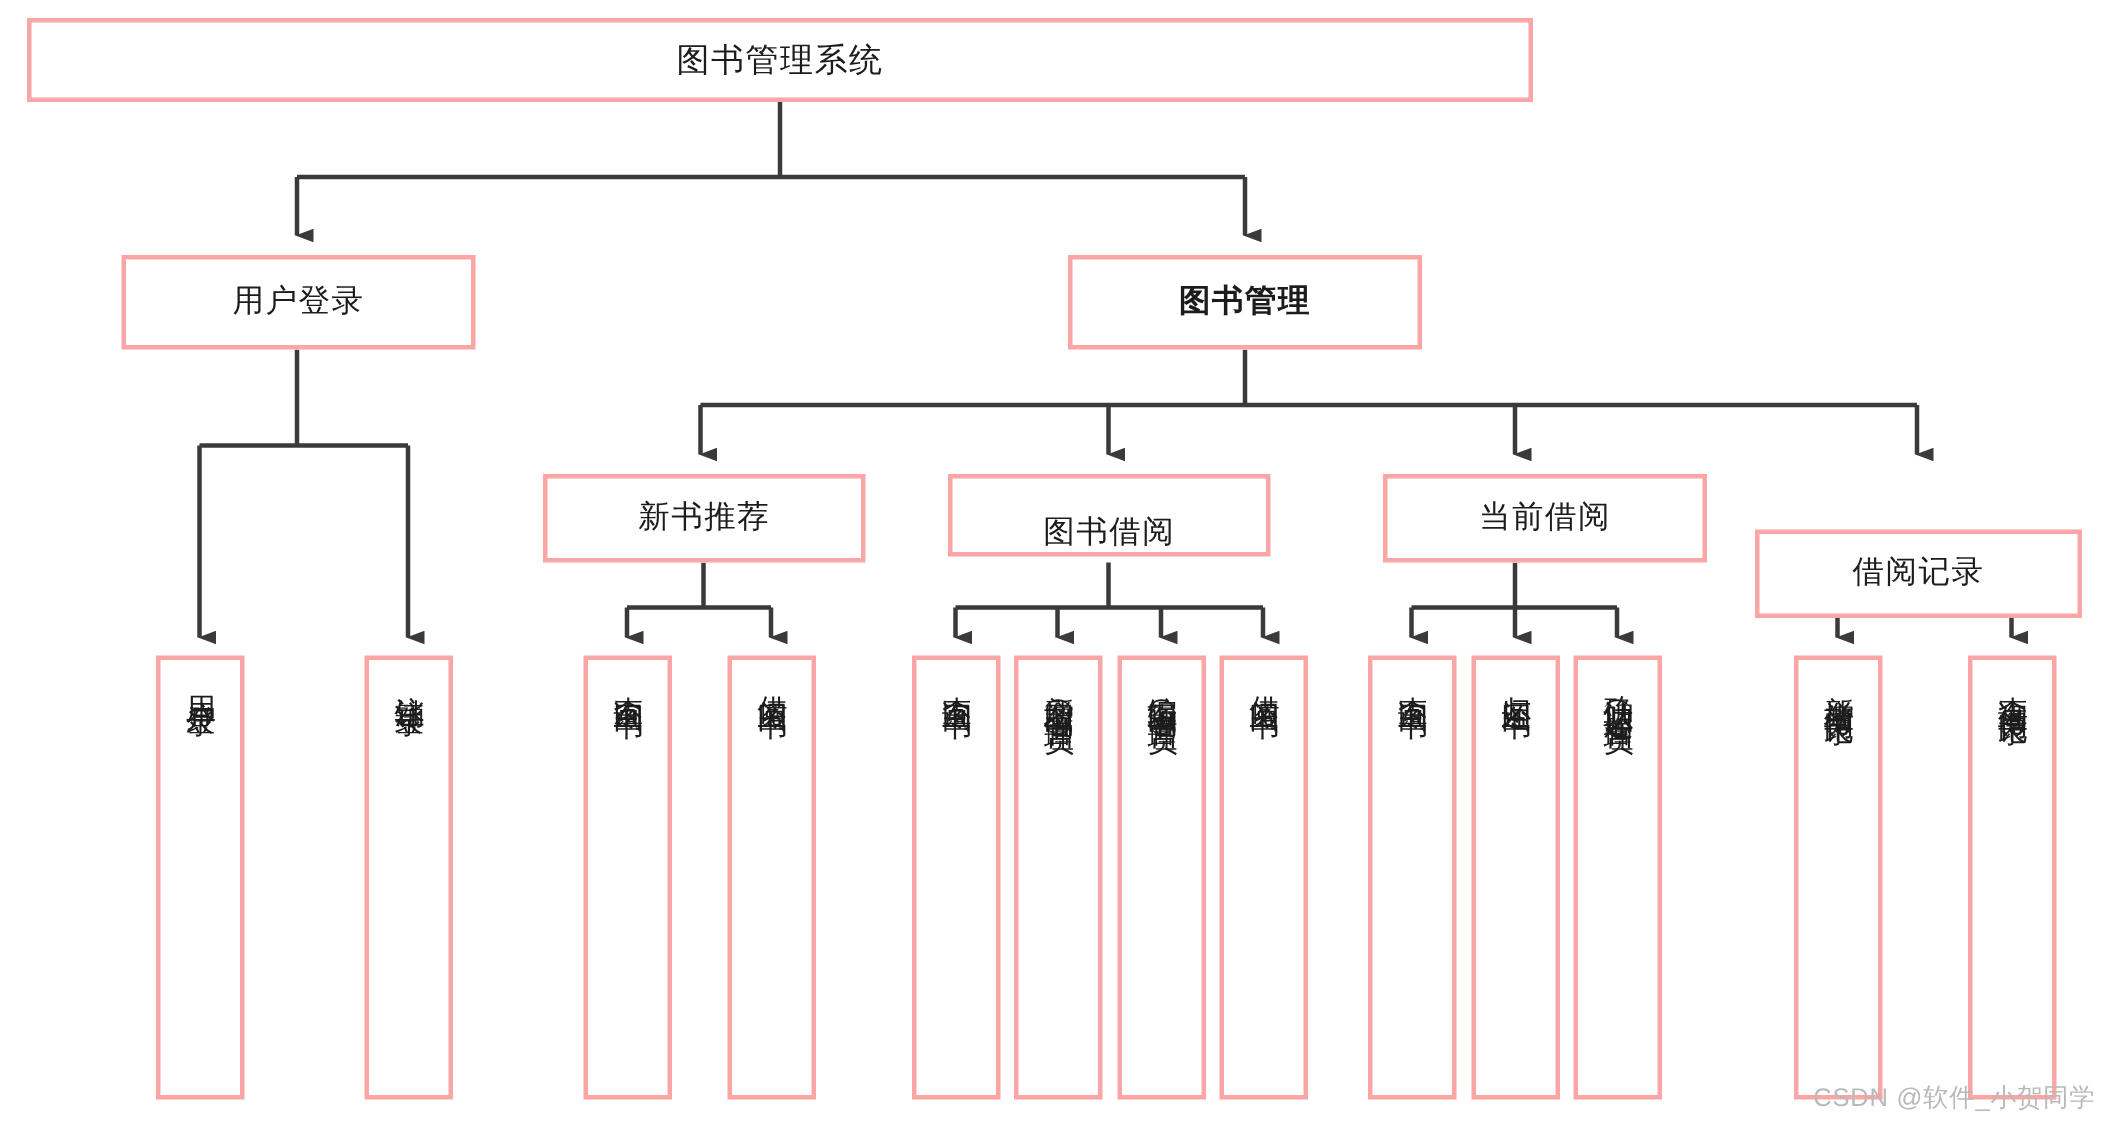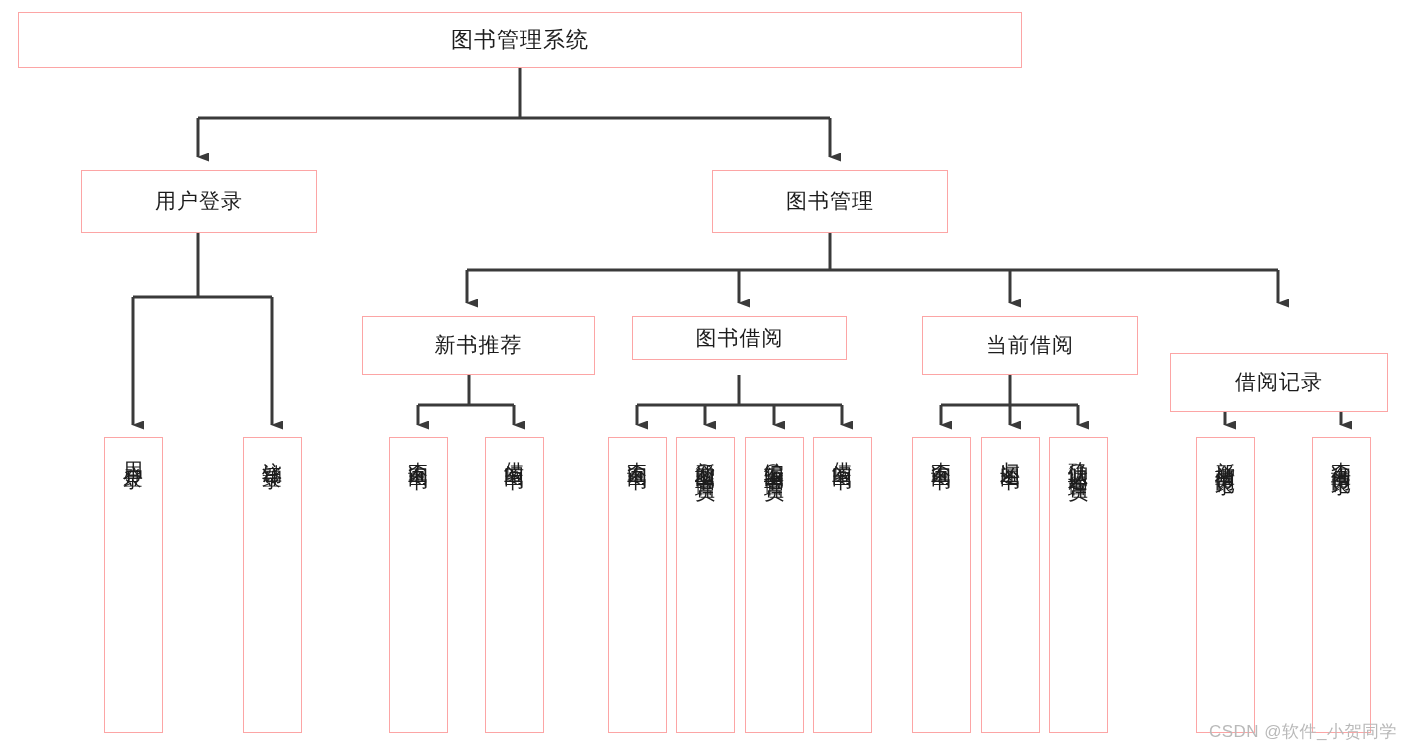--- a/index.html
+++ b/index.html
@@ -21,21 +21,21 @@
     position: absolute;
     left: 0;
     top: 0;
     width: 1405px;
     height: 747px;
     pointer-events: none;
   }
   .node {
     position: absolute;
     box-sizing: border-box;
-    border: 1px solid #fca5a5;
+    border: 3px solid #fca5a5;
     background: #ffffff;
     display: flex;
     align-items: center;
     justify-content: center;
     color: #1c1c1c;
   }
   .node .label {
     font-size: 21px;
     line-height: 1.25;
     letter-spacing: 1px;
@@ -122,28 +122,28 @@
     </g>
   </svg>
 
   <div class="node root" style="left:18px; top:12px; width:1004px; height:56px;">
     <span class="label">图书管理系统</span>
   </div>
 
   <div class="node" style="left:81px; top:170px; width:236px; height:63px;">
     <span class="label">用户登录</span>
   </div>
-  <div class="node" style="left:712px; top:170px; width:236px; height:63px;">
+  <div class="node" style="left:712px; top:170px; width:236px; height:63px;font-weight:bold;">
     <span class="label">图书管理</span>
   </div>
 
-  <div class="node" style="left:362px; top:316px; width:233px; height:59px;">
+  <div class="node" style="left:362px; top:316px; width:215px; height:59px;">
     <span class="label">新书推荐</span>
   </div>
-  <div class="node" style="left:632px; top:316px; width:215px; height:44px;">
+  <div class="node" style="left:632px; top:316px; width:215px; height:55px;align-items:flex-end;">
     <span class="label">图书借阅</span>
   </div>
   <div class="node" style="left:902px; top:316px; width:216px; height:59px;margin-left:20px;">
     <span class="label">当前借阅</span>
   </div>
   <div class="node" style="left:1170px; top:316px; width:218px; height:59px;margin-top:37px;">
     <span class="label">借阅记录</span>
   </div>
 
   <div class="node leaf" style="left:104px; top:437px; width:59px; height:296px;">

